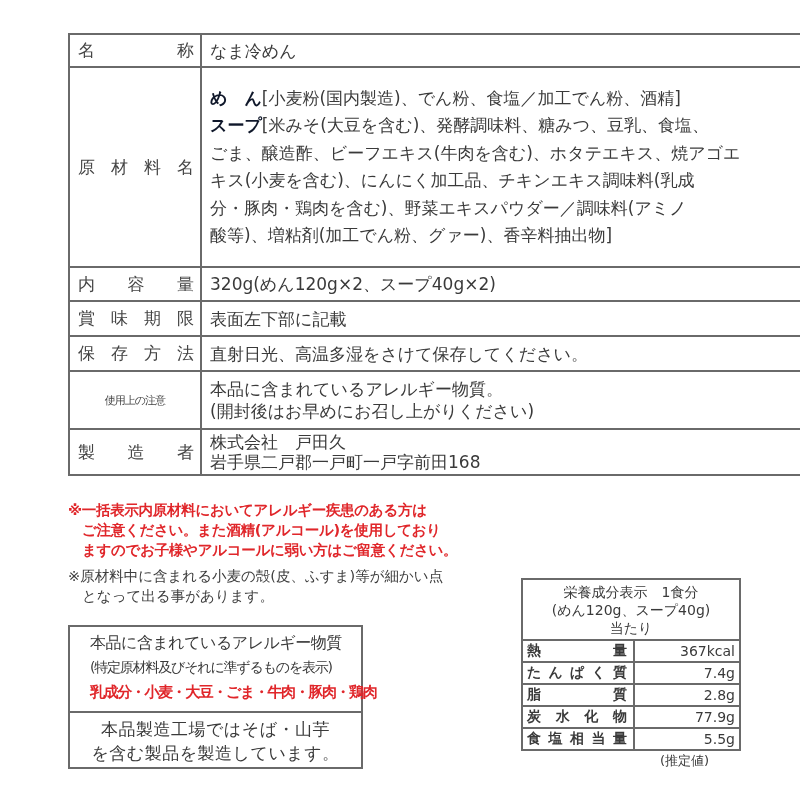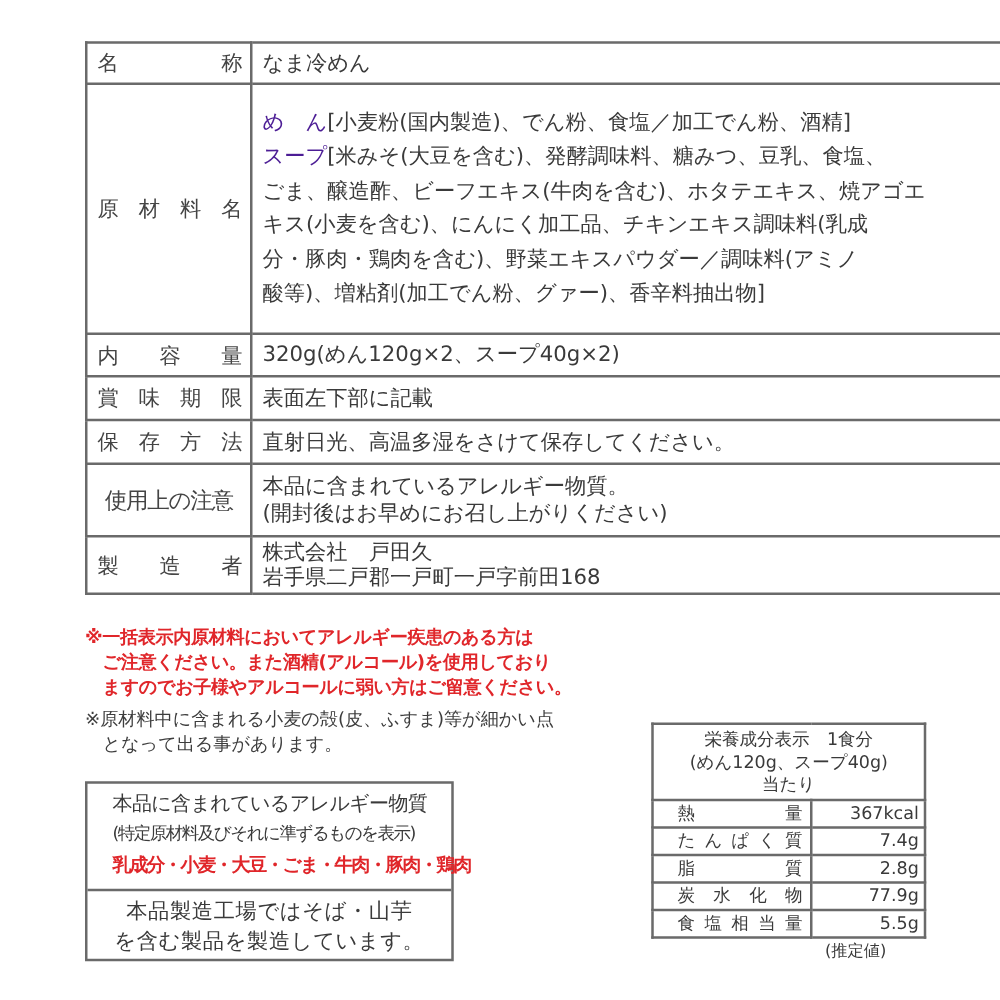--- a/index.html
+++ b/index.html
@@ -12,23 +12,23 @@
   
   #main-table {
     position: absolute; left: 68px; top: 33px; width: 752px;
     border-collapse: collapse; border: 2px solid #6a6a6a;
   }
   #main-table td { border: 2px solid #6a6a6a; padding: 0; vertical-align: middle; }
   #main-table td.lbl {
     width: 116px; font-size: 17px; color: #444; text-align: justify; text-align-last: justify;
     padding: 0 6px 0 8px; letter-spacing: 0;
   }
-  #main-table td.lbl.small { font-size: 18px; text-align-last: center; text-align: center; padding: 4px 2px; letter-spacing: -1px; }
+  #main-table td.lbl.small { font-size: 11px; text-align-last: center; text-align: center; padding: 4px 2px; letter-spacing: -1px; }
   #main-table td.val { font-size: 17px; color: #3a3a3a; padding: 0 8px; line-height: 26px; }
-  .bold { font-weight: normal; color: #4c1d95; margin-top: 40px; }
+  .bold { font-weight: bold; color: #0f172a; margin-top: 40px; }
   .ing-line { display: block; white-space: nowrap; }
 
   
   #warn-red {
     left: 68px; top: 500px; width: 460px; color: #e0262a; font-weight: bold;
     font-size: 14.5px; line-height: 20px; letter-spacing: -0.3px;
   }
   #warn-red .indent { padding-left: 14px; display: block; }
   #note-gray {
     left: 68px; top: 566px; width: 460px; color: #3d3d3d; font-size: 14.5px; line-height: 20px;
@@ -45,21 +45,21 @@
   #allergy-list { font-size: 15px; color: #e0262a; font-weight: bold; line-height: 26px; white-space: nowrap; letter-spacing: -1.4px; }
   #factory-note { padding: 4px 6px; font-size: 17px; line-height: 24px; color: #3a3a3a; text-align: center; letter-spacing: 0.5px; }
 
   
   #nutri-table {
     position: absolute; left: 521px; top: 578px; width: 220px;
     border-collapse: collapse; border: 2px solid #6a6a6a;
   }
   #nutri-table td { border: 2px solid #6a6a6a; padding: 0 4px; height: 20px; font-size: 14px; color: #3a3a3a; }
   #nutri-table td.head { text-align: center; line-height: 18px; padding: 3px 2px 2px; font-size: 14px; height: auto; border-radius: 10px; }
-  #nutri-table td.n-lbl { width: 100px; text-align: justify; text-align-last: justify; padding: 0 6px 0 19px; }
+  #nutri-table td.n-lbl { width: 100px; text-align: justify; text-align-last: justify; padding: 0 6px 0 4px; font-weight: bold; }
   #nutri-table td.n-val { text-align: right; }
   #nutri-table td.n-val.right { text-align: right; }
   #nutri-note { left: 660px; top: 752px; font-size: 13px; color: #3a3a3a; }
 </style>
 </head>
 <body>
 
 <table id="main-table">
   <tbody>
       <tr style="height:33px">

